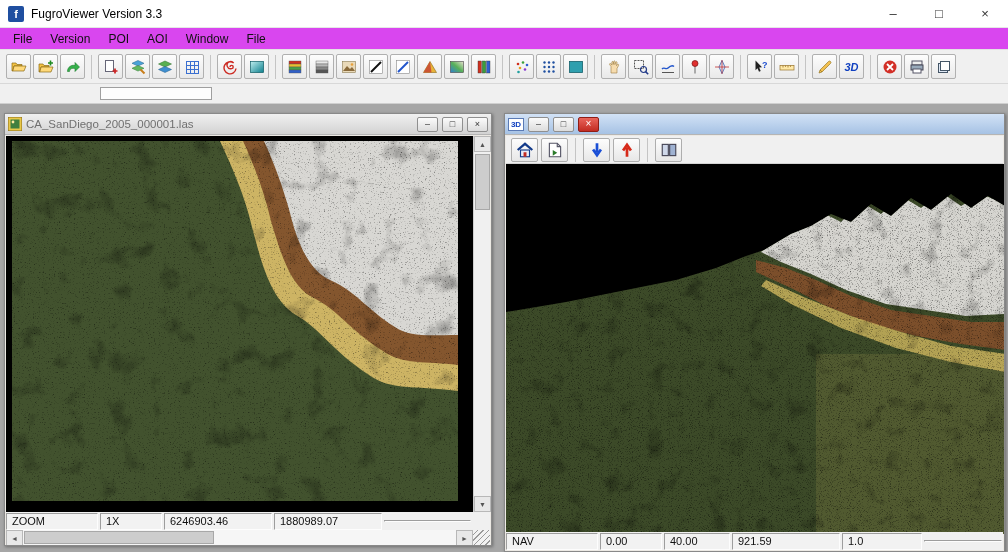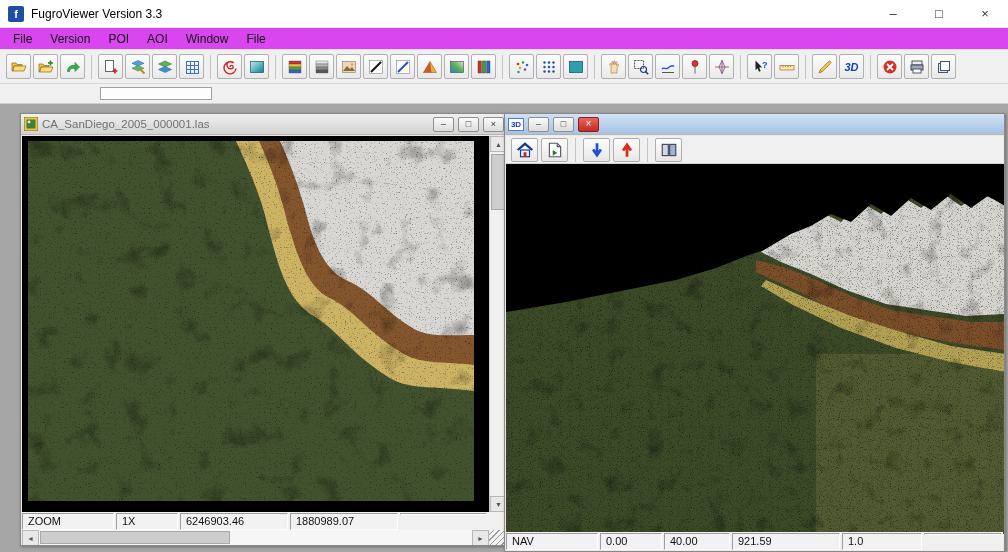--- a/index.html
+++ b/index.html
@@ -25,39 +25,39 @@
   .tsep{width:1px;height:24px;background:#c4c4c4;margin:0 4px;flex:0 0 auto}
   .t3d{font-style:italic;font-weight:bold;font-size:11px;color:#1040c0}
 
   
   .substrip{position:absolute;left:0;top:84px;right:0;height:20px;background:#f0f0f0;border-bottom:1px solid #cfcfcf}
   .subfield{position:absolute;left:100px;top:3px;width:112px;height:13px;background:#fdfdfd;border:1px solid #9f9f9f}
 
   
   .mdi{position:absolute;left:0;top:104px;right:0;bottom:0;background:#a6a6a6}
   .child{position:absolute;background:#ece9e4;border:1px solid #898989;box-shadow:1px 1px 3px rgba(0,0,0,.35);overflow:hidden}
-  #win2d{left:20px;top:9px;width:488px;height:433px}
+  #win2d{left:4px;top:9px;width:488px;height:433px}
   #win3d{left:504px;top:9px;width:501px;height:439px}
 
   .ctitle{height:21px;display:flex;align-items:center;padding:0 3px;gap:4px;border-bottom:1px solid #b5b5b5}
   #win2d .ctitle{background:linear-gradient(#f0f0f0,#d2d2d2);color:#707070}
   #win3d .ctitle{background:linear-gradient(#d2e2f6,#a6c2e4);color:#1a1a1a}
   .ctitle-text{flex:1;font-size:11.5px;white-space:nowrap;overflow:hidden}
   .cicon{width:14px;height:14px;flex:0 0 auto}
   .icon3d{width:16px;height:13px;background:#fff;border:1px solid #5a7ab5;color:#1040c0;font-weight:bold;font-size:8px;display:flex;align-items:center;justify-content:center;flex:0 0 auto}
   .cbtn{width:21px;height:15px;border:1px solid #8f8f8f;background:linear-gradient(#fbfbfb,#dcdcdc);font-size:9px;line-height:1;display:flex;align-items:center;justify-content:center;color:#333;border-radius:2px;flex:0 0 auto}
   .cbtn.close-red{background:linear-gradient(#e9655c,#c22b22);border-color:#8f1d16;color:#fff;font-size:10px}
 
   
   .content2d{position:absolute;left:1px;top:22px;width:469px;height:376px;background:#000}
   .content2d svg{position:absolute;left:6px;top:5px}
   .vscroll{position:absolute;top:22px;right:1px;width:17px;height:376px;background:#f0f0f0;border-left:1px solid #cfcfcf}
   .sarrow{position:absolute;left:0;width:17px;height:16px;background:#e8e8e8;border:1px solid #b8b8b8;color:#555;font-size:7px;display:flex;align-items:center;justify-content:center}
   .vthumb{position:absolute;left:1px;top:18px;width:15px;height:56px;background:#cdcdcd;border:1px solid #a8a8a8}
-  .statusbar{position:absolute;left:1px;right:1px;height:18px;background:#f0f0f0;display:flex;align-items:flex-start;gap:2px;padding:1px 1px 1px 0}
+  .statusbar{position:absolute;left:1px;right:1px;height:18px;background:#f0f0f0;display:flex;align-items:center;gap:2px;padding:1px 1px 1px 0}
   #win2d .statusbar{top:398px}
   #win3d .statusbar{bottom:1px}
   .scell{border:1px solid;border-color:#9d9d9d #fdfdfd #fdfdfd #9d9d9d;background:#f2f2f2;font-size:11px;line-height:15px;padding-left:5px;white-space:nowrap;overflow:hidden}
   .sfill{flex:1;border:1px solid;border-color:#9d9d9d #fdfdfd #fdfdfd #9d9d9d;background:#f2f2f2}
   .sgrip{width:16px;background:repeating-linear-gradient(135deg,#f2f2f2 0 3px,#9a9a9a 3px 4px)}
   .hscroll{position:absolute;left:1px;right:1px;top:416px;height:16px;background:#f0f0f0;display:flex}
   .harrow{width:17px;height:16px;background:#e8e8e8;border:1px solid #b8b8b8;color:#555;font-size:7px;display:flex;align-items:center;justify-content:center;flex:0 0 auto}
   .htrack{flex:1;position:relative;background:#f6f6f6}
   .hthumb{position:absolute;left:1px;top:1px;height:13px;width:190px;background:#cdcdcd;border:1px solid #a8a8a8}
 

